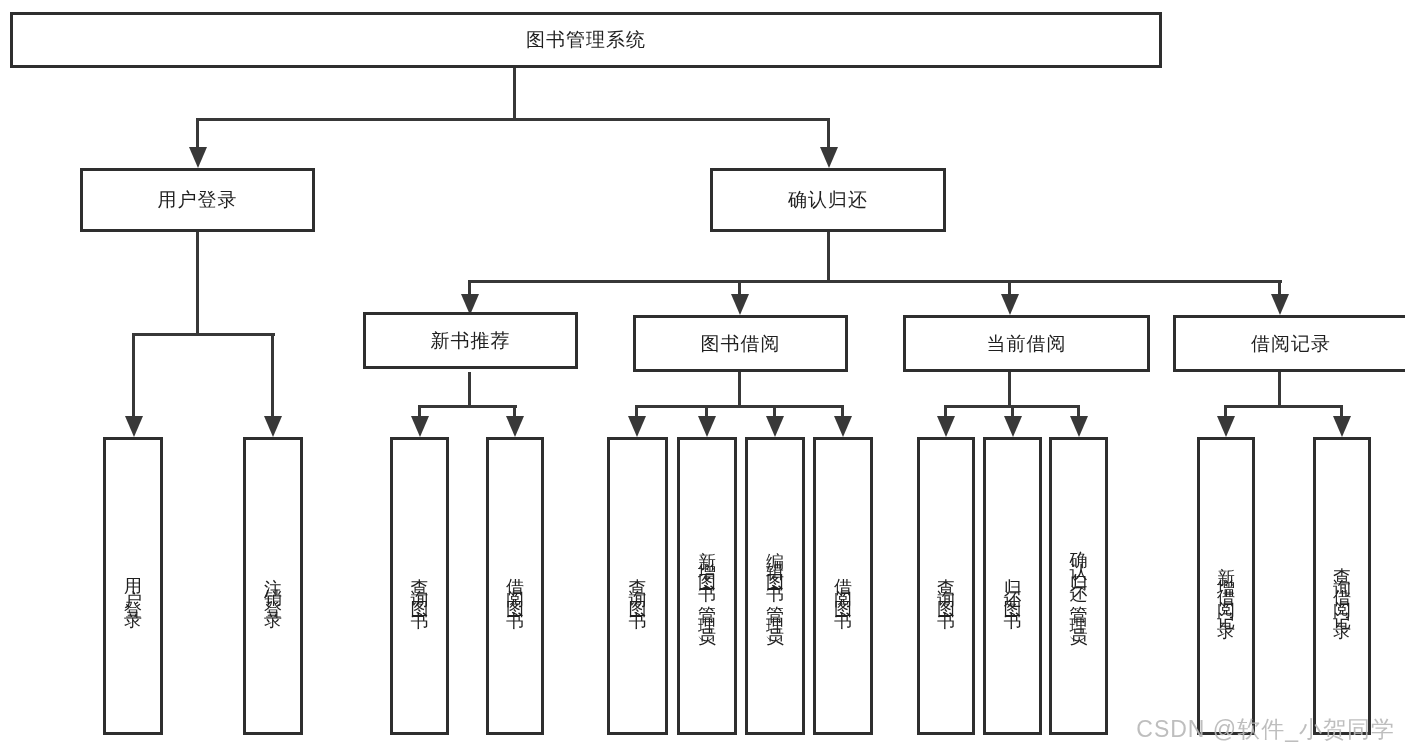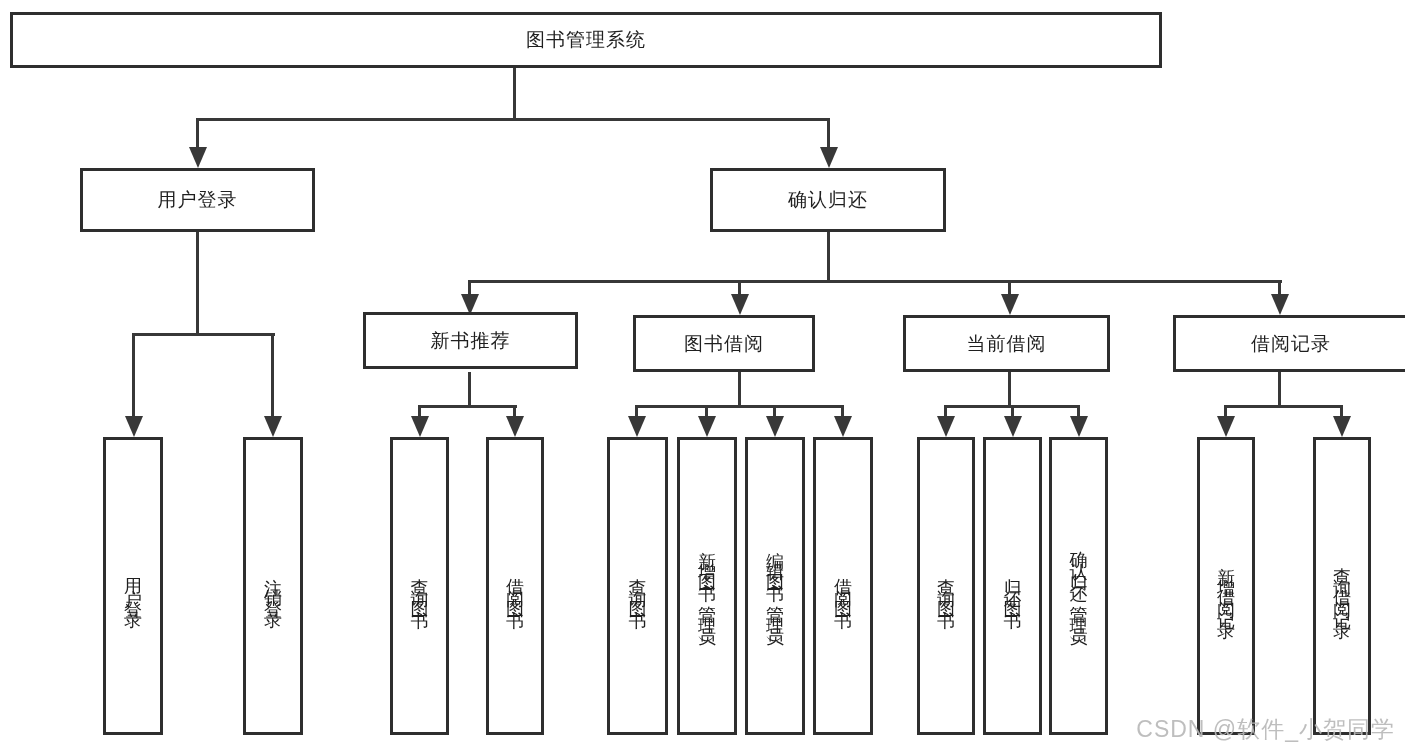--- a/index.html
+++ b/index.html
@@ -87,24 +87,24 @@
   <div class="vline" style="left:827px;top:232px;height:48px;"></div>
   <div class="hline" style="left:469px;top:280px;width:813px;"></div>
   <div class="arrow" style="left:468px;top:280px;height:14px;"></div>
   <div class="arrow" style="left:738px;top:280px;height:14px;"></div>
   <div class="arrow" style="left:1008px;top:280px;height:14px;"></div>
   <div class="arrow" style="left:1278px;top:280px;height:14px;"></div>
 
   <div class="hbox" style="left:363px;top:312px;width:215px;height:57px;">
     <span>新书推荐</span>
   </div>
-  <div class="hbox" style="left:633px;top:315px;width:182px;height:57px;">
+  <div class="hbox" style="left:633px;top:315px;width:215px;height:57px;">
     <span>图书借阅</span>
   </div>
-  <div class="hbox" style="left:903px;top:315px;width:207px;height:57px;">
+  <div class="hbox" style="left:903px;top:315px;width:247px;height:57px;">
     <span>当前借阅</span>
   </div>
   <div class="hbox" style="left:1173px;top:315px;width:236px;height:57px;">
     <span>借阅记录</span>
   </div>
 
   <div class="vline" style="left:468px;top:372px;height:33px;"></div>
   <div class="hline" style="left:418px;top:405px;width:99px;"></div>
   <div class="arrow" style="left:418px;top:405px;height:11px;"></div>
   <div class="arrow" style="left:513px;top:405px;height:11px;"></div>

